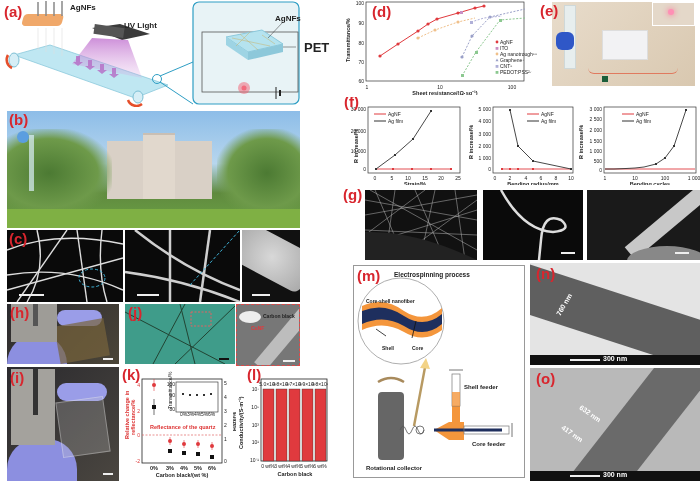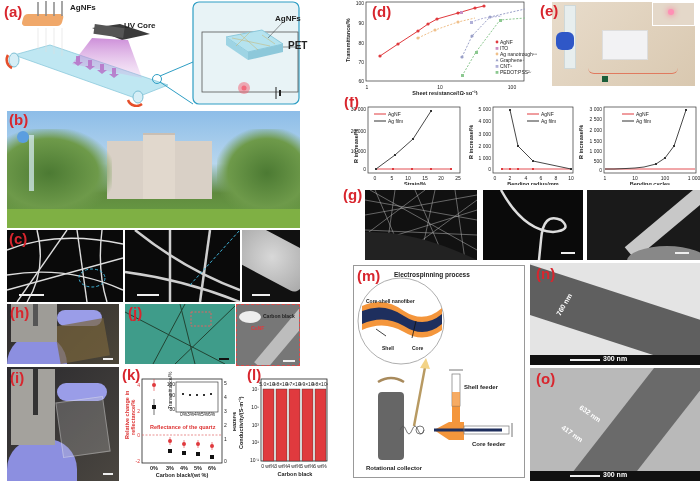--- a/index.html
+++ b/index.html
@@ -73,24 +73,24 @@
       </g>
     <line x1="283" y1="22" x2="268" y2="38" stroke="#333" stroke-width=".5"></line>
     <line x1="283" y1="47" x2="296" y2="47" stroke="#333" stroke-width=".5"></line>
     <circle cx="244" cy="88" r="6" fill="#f25d6f" opacity=".5"></circle>
     <circle cx="244" cy="88" r="2.5" fill="#f25d6f" opacity=".8"></circle>
     <line x1="276" y1="87" x2="276" y2="99" stroke="#222" stroke-width="1"></line>
     <line x1="280" y1="90" x2="280" y2="96" stroke="#222" stroke-width="2"></line>
   </svg>
   <span class="lbl" style="left:4px;top:3px">(a)</span>
   <span class="t tb" style="left:70px;top:3px;font-size:8px">AgNFs</span>
-  <span class="t tb" style="left:124px;top:21px;font-size:8px">UV Core</span>
+  <span class="t tb" style="left:124px;top:21px;font-size:8px">UV Light</span>
 </div>
 <span class="t tb" style="left:275px;top:14px;font-size:8px;z-index:6">AgNFs</span>
-<span class="t tb" style="left:288px;top:40px;font-size:10px;z-index:6">PET</span>
+<span class="t tb" style="left:304px;top:40px;font-size:13px;z-index:6">PET</span>
 
 <div class="panel" style="left:7px;top:111px;width:293px;height:117px;background:linear-gradient(#8dbde8 0%,#b7d6ee 45%,#5f8a3e 70%,#6ea347 100%)">
   <div style="position:absolute;left:100px;top:30px;width:105px;height:58px;background:#d9d0c6"></div>
   <div style="position:absolute;left:136px;top:22px;width:32px;height:66px;background:#e1d8cd;border-top:2px solid #c9bfb4"></div>
   <div style="position:absolute;left:0;top:18px;width:105px;height:80px;background:radial-gradient(ellipse at 40% 55%,#4c7a33,#6e9a4a 55%,transparent 75%)"></div>
   <div style="position:absolute;left:210px;top:18px;width:83px;height:80px;background:radial-gradient(ellipse at 60% 55%,#4c7a33,#6e9a4a 55%,transparent 75%)"></div>
   <div style="position:absolute;left:0;top:98px;width:293px;height:19px;background:#7fb044"></div>
   <div style="position:absolute;left:10px;top:20px;width:12px;height:12px;border-radius:50%;background:#5b9ee0"></div>
   <div style="position:absolute;left:22px;top:24px;width:5px;height:56px;background:rgba(220,240,250,.7)"></div>
   <span class="lbl" style="left:2px;top:0">(b)</span>

